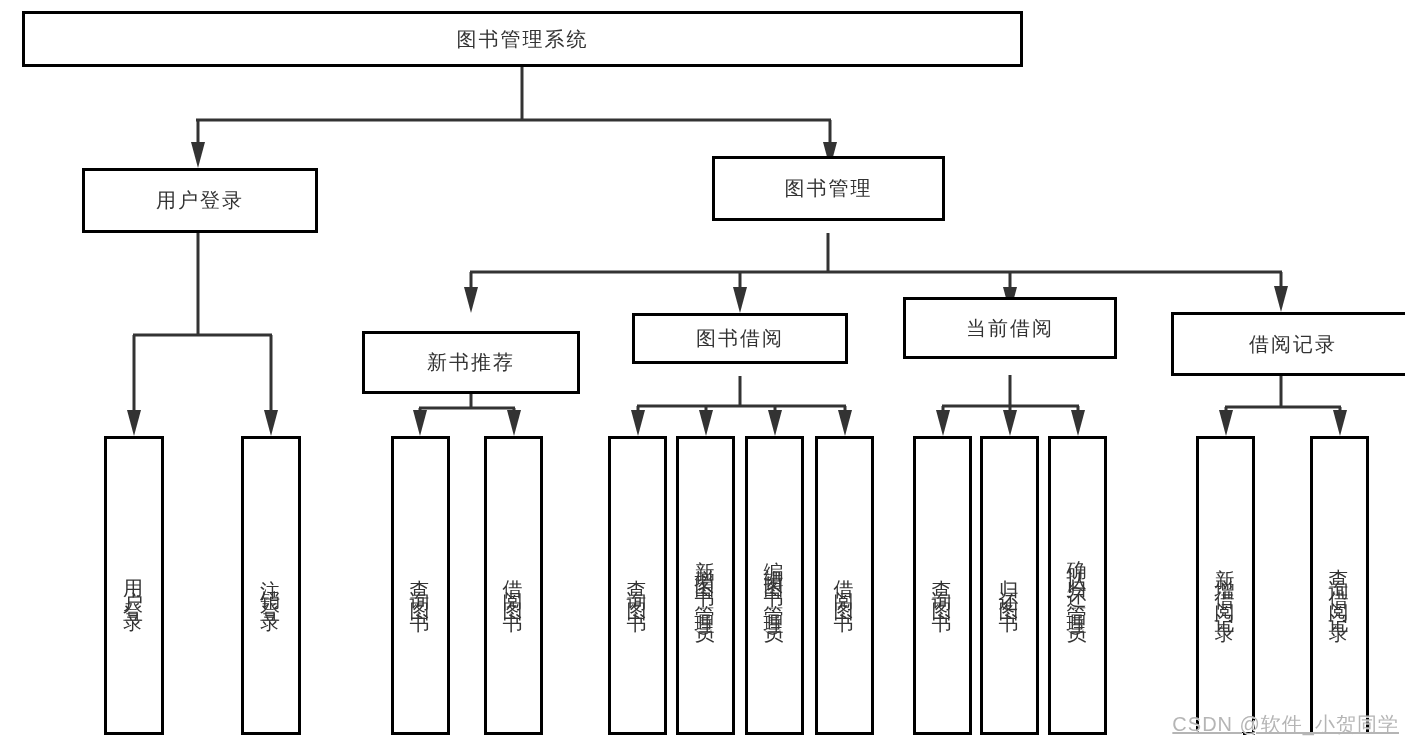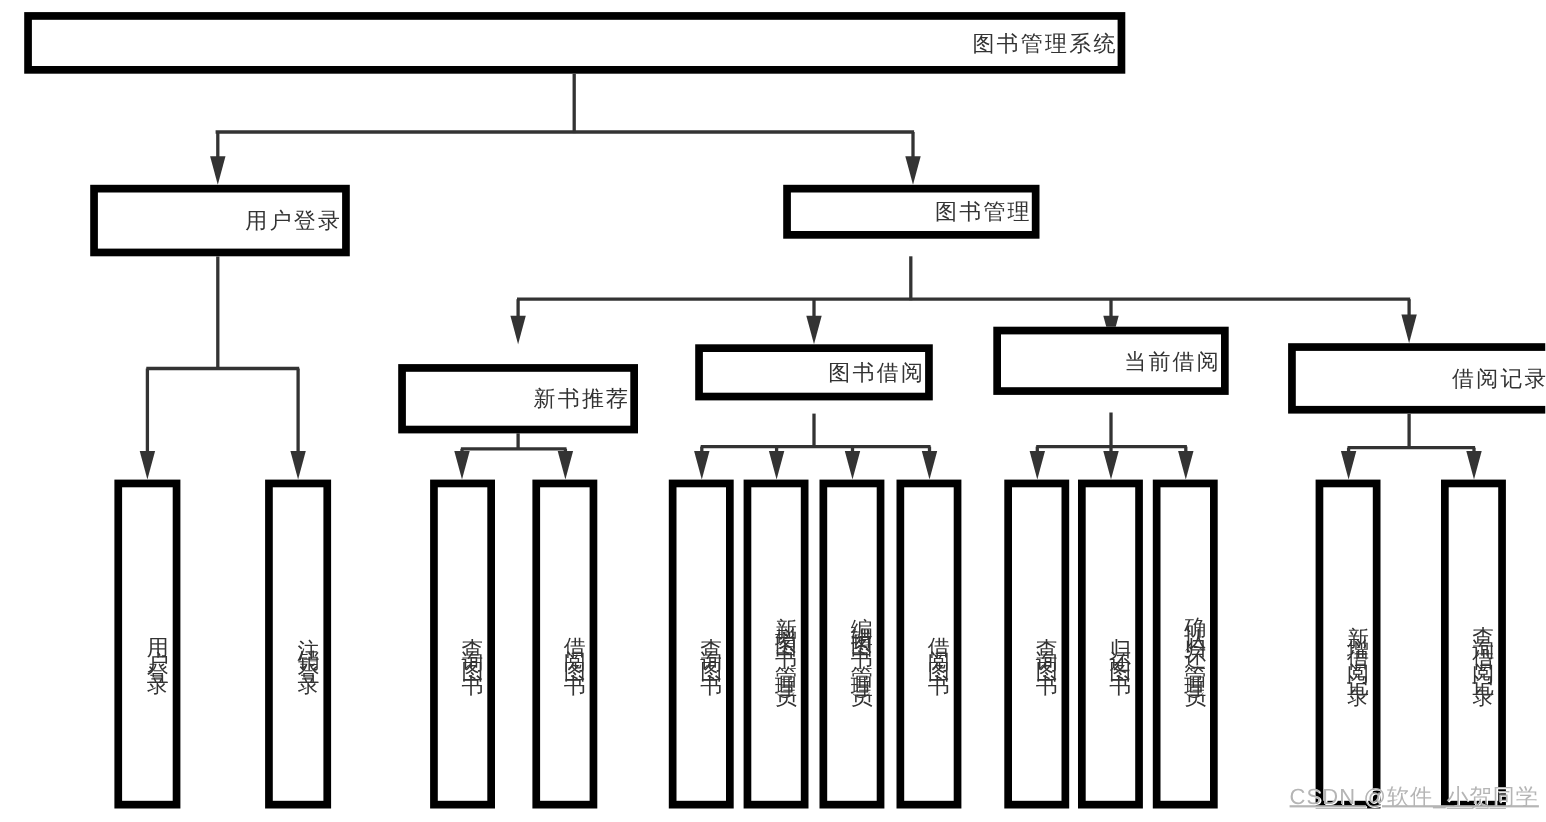--- a/index.html
+++ b/index.html
@@ -7,23 +7,23 @@
     position:relative;
     width:1405px;height:747px;
     background:#ffffff;
     font-family:"Liberation Sans","DejaVu Sans",sans-serif;
     overflow:hidden;
   }
   .wires{position:absolute;left:0;top:0;width:1405px;height:747px;}
   .node{
     position:absolute;
     box-sizing:border-box;
-    border:7px solid #000000;
+    border:3px solid #000000;
     background:#ffffff;
-    display:flex;align-items:center;justify-content:flex-end;
+    display:flex;align-items:center;justify-content:center;
     color:#333333;
     z-index:2;
   }
   .node.h .lbl{
     font-size:20px;
     letter-spacing:2px;
     white-space:nowrap;
     color:#333333;
   }
   .node.v .lbl{
@@ -106,21 +106,21 @@
       <polygon points="1333,410 1347,410 1340,436" fill="#333333"></polygon>
     </svg>
 
   <div class="node h" style="left:22px;top:11px;width:1001px;height:56px">
     <span class="lbl">图书管理系统</span>
   </div>
 
   <div class="node h" style="left:82px;top:168px;width:236px;height:65px">
     <span class="lbl">用户登录</span>
   </div>
-  <div class="node h" style="left:712px;top:168px;width:233px;height:49px">
+  <div class="node h" style="left:712px;top:156px;width:233px;height:65px">
     <span class="lbl">图书管理</span>
   </div>
 
   <div class="node h" style="left:362px;top:331px;width:218px;height:63px">
     <span class="lbl">新书推荐</span>
   </div>
   <div class="node h" style="left:632px;top:313px;width:216px;height:51px">
     <span class="lbl">图书借阅</span>
   </div>
   <div class="node h" style="left:903px;top:297px;width:214px;height:62px">

